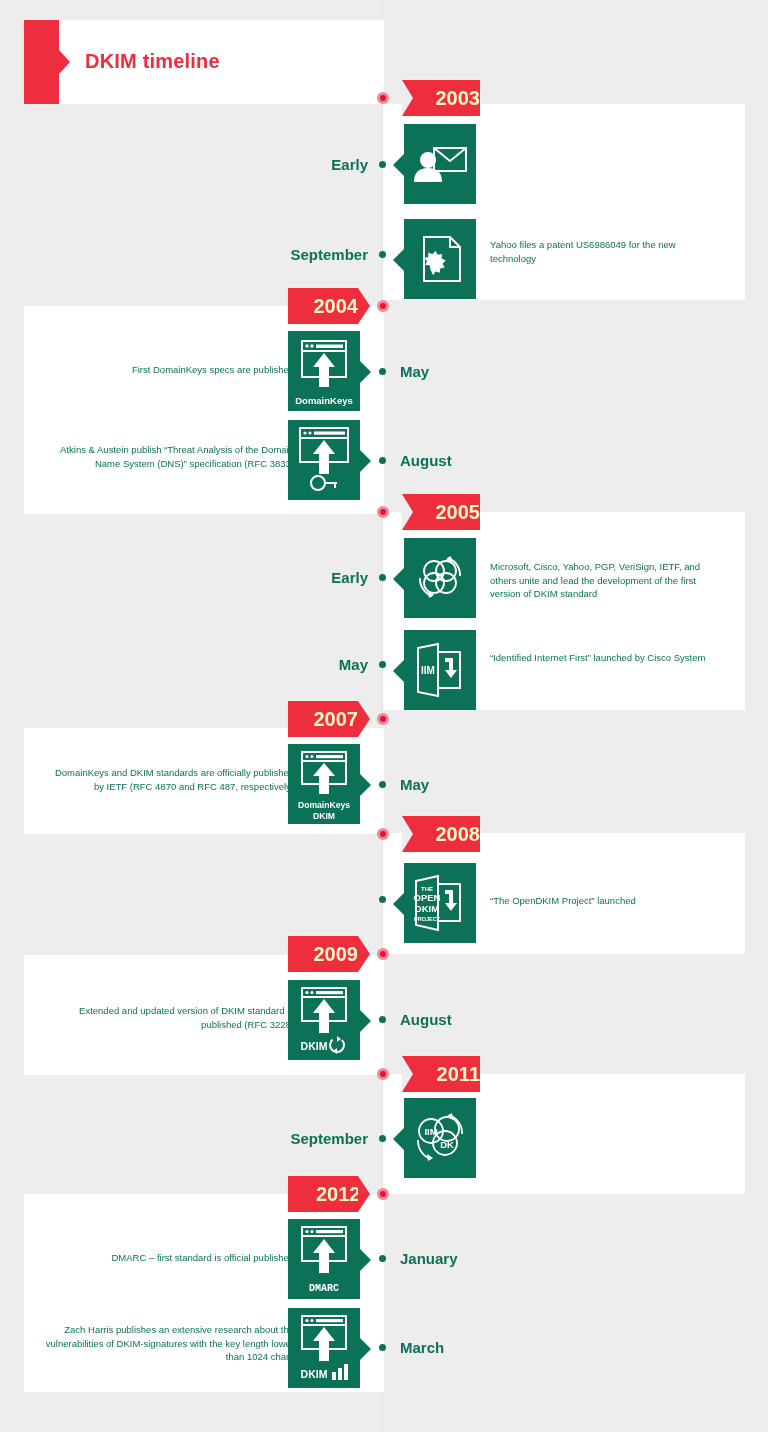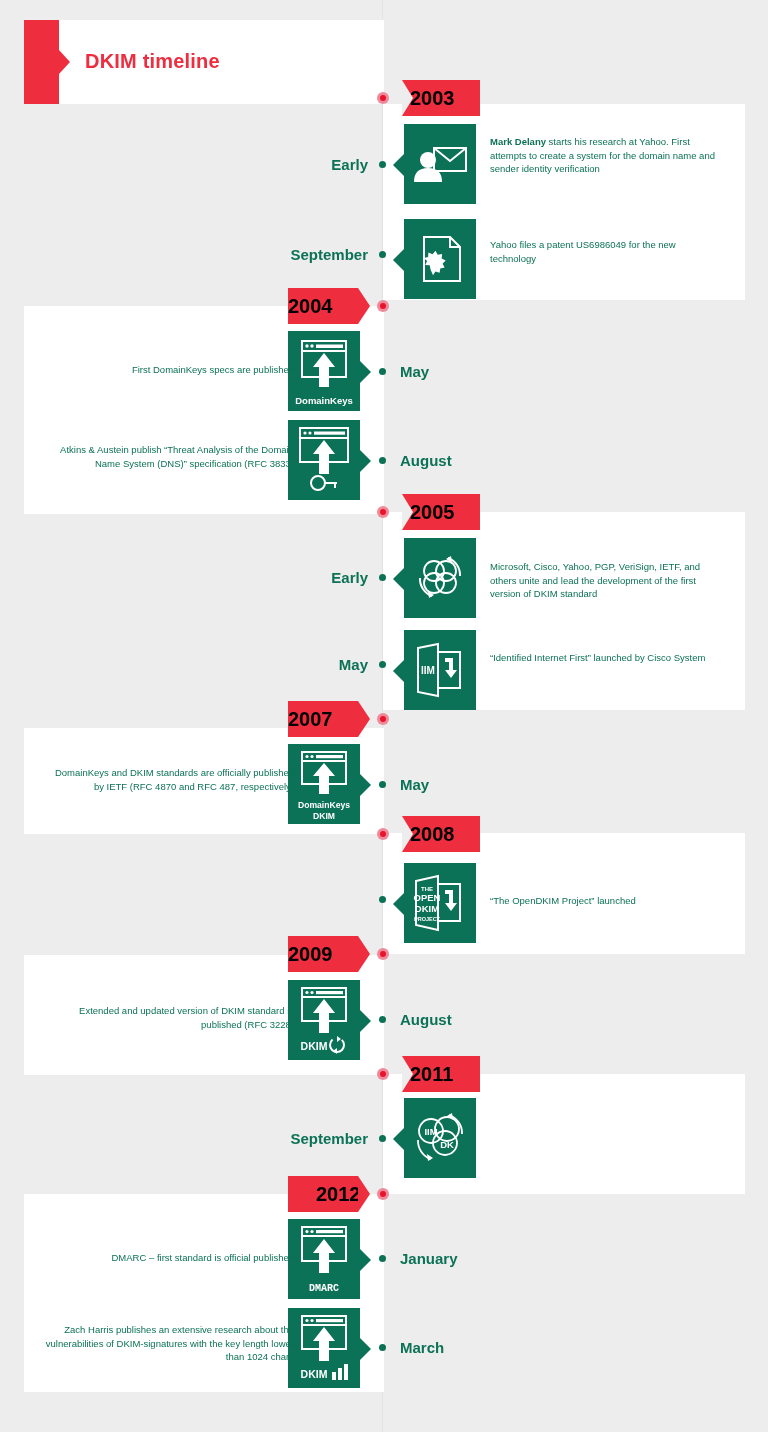--- a/index.html
+++ b/index.html
@@ -23,22 +23,22 @@
     border-left:11px solid #ee2d3f;
   }
   .header-title {
     position:absolute; left:85px; top:50px;
     font-size:20px; font-weight:bold; color:#ee2d3f; letter-spacing:.2px;
     white-space:nowrap;
   }
 
   
   .year {
-    position:absolute; height:36px; background:#ee2d3f; color:#000000;
-    font-size:20px; font-weight:bold; line-height:36px; text-align:left;
+    position:absolute; height:36px; background:#ee2d3f; color:#fef9c3;
+    font-size:20px; font-weight:bold; line-height:36px; text-align:right;
     width:78px;
   }
   
   .year.right { left:402px; padding-left:8px; }
   .year.right:before{
     content:""; position:absolute; left:0; top:0;
     border-top:18px solid transparent; border-bottom:18px solid transparent;
     border-left:11px solid #ededed;
   }
   
@@ -148,23 +148,20 @@
     <span class="nub"></span>
     <svg width="72" height="80" viewBox="0 0 72 80">
       <rect x="30" y="24" width="32" height="23" fill="none" stroke="#fff" stroke-width="2"></rect>
       <path d="M30 24 L46 37 L62 24" fill="none" stroke="#fff" stroke-width="2"></path>
       <circle cx="24" cy="36" r="8" fill="#fff"></circle>
       <path d="M10 58 q0 -14 14 -14 q14 0 14 14 z" fill="#fff"></path>
     </svg>
   </div>
   <div class="monthdot" style="top:161px;"></div>
   <div class="month onleft" style="top:156px;">Early</div>
-  <div class="desc onright" style="top:135px;">
-    <b>Mark Delany</b><span> starts his research at Yahoo. First attempts to create a system for the domain name and sender identity verification</span>
-  </div>
 
   <div class="tile right" style="top:219px;">
     <span class="nub"></span>
     <svg width="72" height="80" viewBox="0 0 72 80">
       <path d="M20 18 H46 L56 28 V62 H20 Z" fill="none" stroke="#fff" stroke-width="2"></path>
       <path d="M46 18 V28 H56" fill="none" stroke="#fff" stroke-width="2"></path>
       <path d="M25 40 m0,8 l2.6,-4.1 l4.6,1.6 l0.7,-4.8 l4.8,-0.9 l-2.3,-4.3 l3.4,-3.5 l-4.4,-2.1 l0.5,-4.8 l-4.8,0.7 l-2.4,-4.2 l-3.2,3.6 l-4.5,-1.9 l-0.3,4.9 l-4.7,1.1 l3.6,3.3 l-2.1,4.4 l4.9,0.3 l1,4.8 z" fill="#fff" transform="translate(6,12) scale(0.92)"></path>
     </svg>
   </div>
   <div class="monthdot" style="top:251px;"></div>

